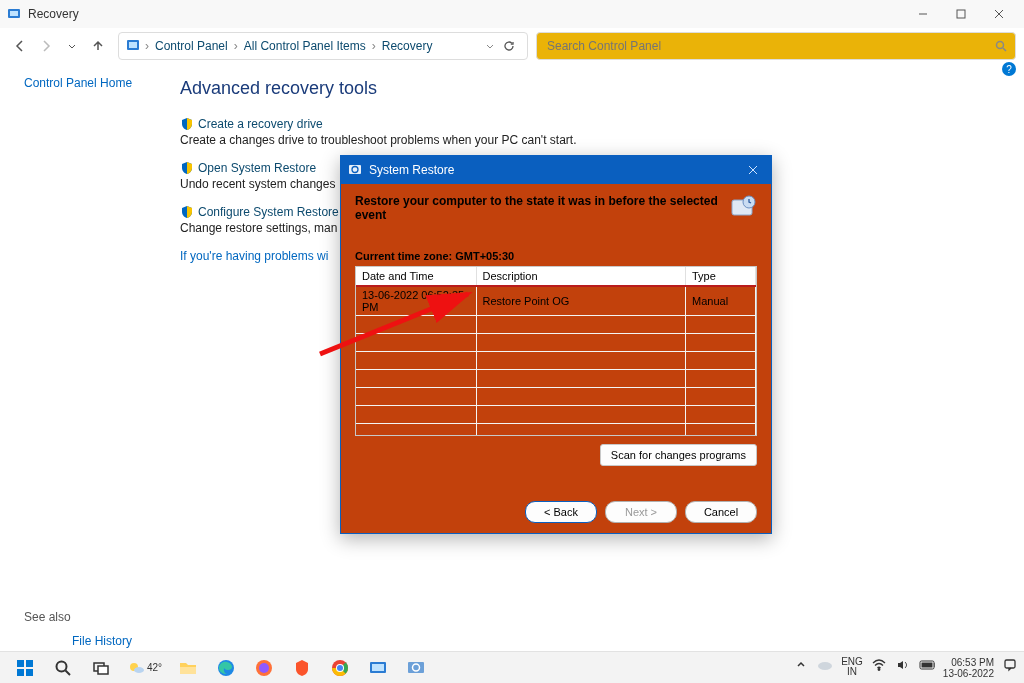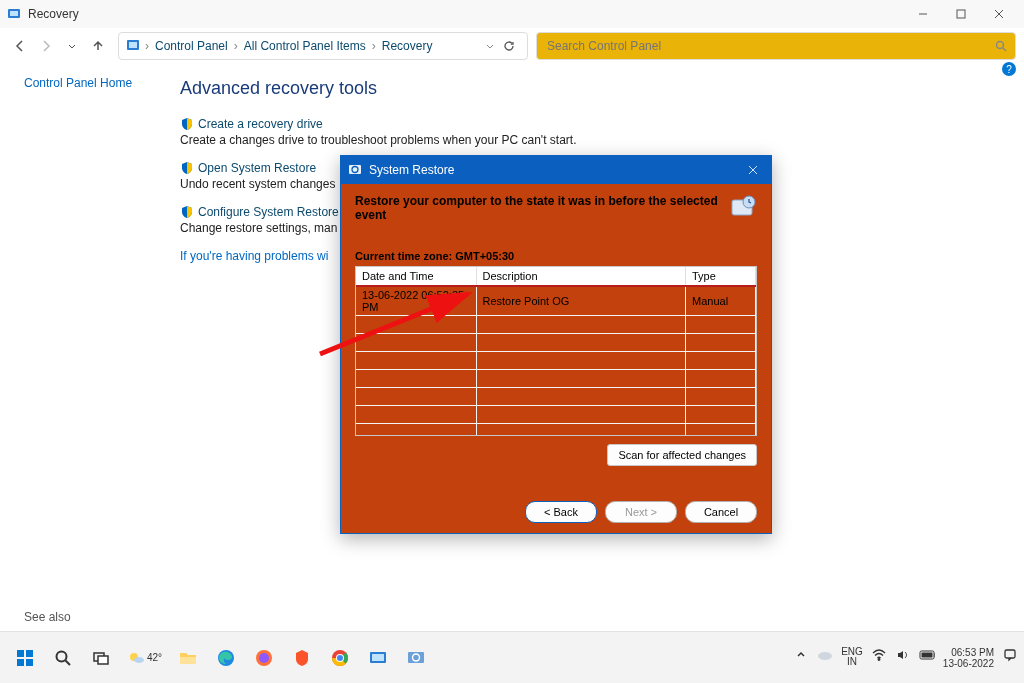--- a/index.html
+++ b/index.html
@@ -55,21 +55,21 @@
 .dtable tr.empty td{color:transparent;}
 .scanrow{display:flex;justify-content:flex-end;margin-top:8px;}
 .scanrow button{height:22px;padding:0 10px;font-size:11px;background:#fdfdfd;border:1px solid #c8c8c8;border-radius:3px;}
 .dlgbtns{display:flex;justify-content:flex-end;gap:8px;margin-top:auto;padding-top:10px;}
 .dlgbtns button{width:72px;height:22px;font-size:11px;background:#fdfdfd;border:1px solid #b0b0b0;border-radius:10px;}
 .dlgbtns button.primary{border:1px solid #0a5fbf;}
 .dlgbtns button.disabled{color:#999;}
 
 .arrow{position:absolute;left:310px;top:276px;pointer-events:none;}
 
-.taskbar{position:absolute;left:0;bottom:0;width:100%;height:52px;background:#f3f3f3;border-top:1px solid #e2e2e2;display:flex;align-items:center;padding:0 6px;}
+.taskbar{position:absolute;left:0;bottom:0;width:100%;height:32px;background:#f3f3f3;border-top:1px solid #e2e2e2;display:flex;align-items:center;padding:0 6px;}
 .taskbar .tbicon{width:32px;height:32px;margin:0 3px;border-radius:4px;display:flex;align-items:center;justify-content:center;}
 .taskbar .tbicon svg{display:block;}
 .taskbar .spacer{flex:1;}
 .taskbar .tray{display:flex;align-items:flex-start;gap:8px;color:#333;font-size:10px;}
 .taskbar .tray .lang{line-height:10px;text-align:center;}
 .taskbar .tray .clock{line-height:11px;text-align:right;}
 .taskbar .tray .trayicon{width:16px;height:16px;display:flex;align-items:center;justify-content:center;}
 
 svg{display:block;}
 </style>
@@ -299,21 +299,21 @@
           <tr class="empty">
               <td>.</td>
               <td></td>
               <td></td>
             </tr>
         </tbody>
       </table>
     </div>
 
     <div class="scanrow">
-      <button>Scan for affected changes</button>
+      <button>Scan for changes programs</button>
     </div>
 
     <div class="dlgbtns">
       <button class="primary">&lt;  Back</button>
       <button class="disabled">Next  &gt;</button>
       <button>Cancel</button>
     </div>
   </div>
 </div>
 

